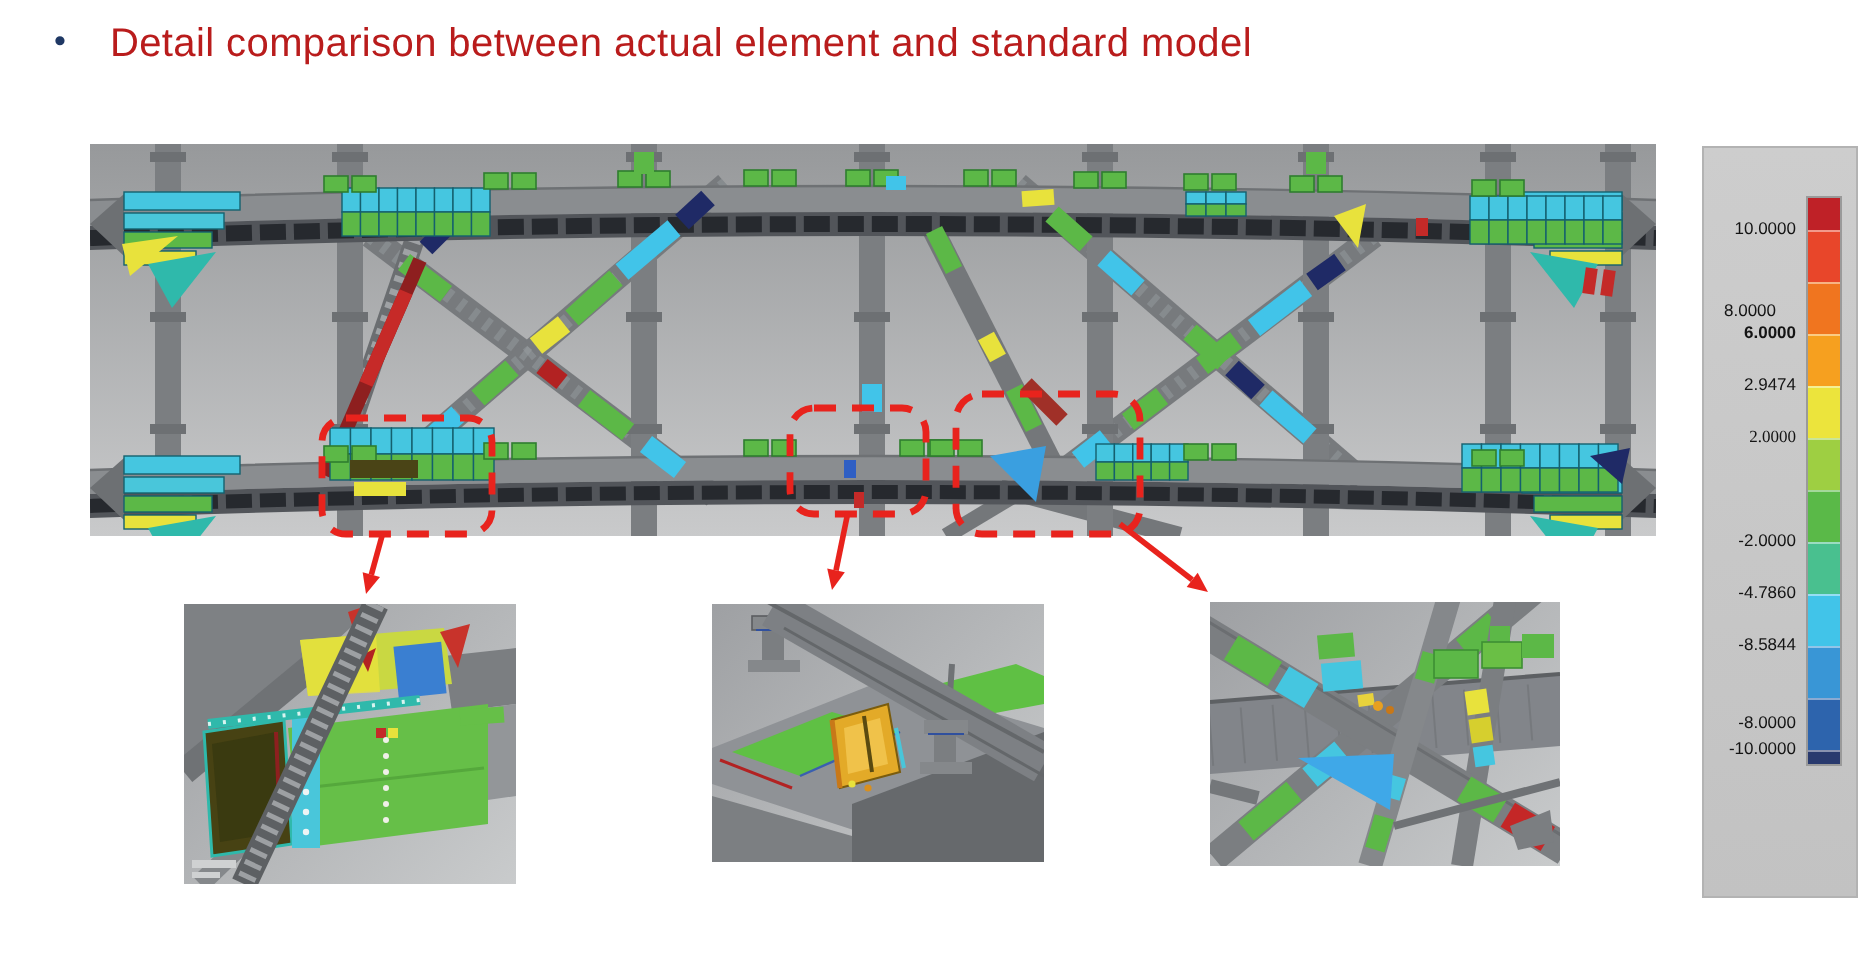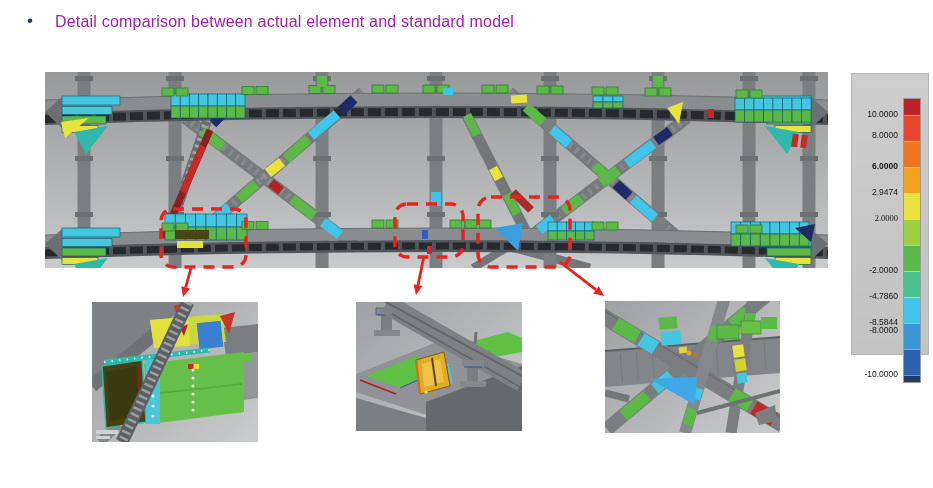--- a/index.html
+++ b/index.html
@@ -1,26 +1,26 @@
 <!DOCTYPE html>
 <html><head>
 <meta charset="utf-8">
 <style>
   html,body{margin:0;padding:0;}
   body{width:933px;height:488px;background:#ffffff;position:relative;overflow:hidden;
        font-family:"Liberation Sans",sans-serif;}
   .title-row{position:absolute;left:27px;top:9px;display:flex;align-items:flex-start;}
   .bullet{color:#1f3864;font-size:17px;line-height:24px;margin-right:22px;}
-  .title-text{color:#a21caf;font-size:16px;line-height:26px;letter-spacing:0.2px;}
+  .title-text{color:#b91c1c;font-size:20px;line-height:26px;letter-spacing:0.2px;}
   .main-view{position:absolute;left:45px;top:72px;width:783px;height:196px;
              background:linear-gradient(#97999b,#c9cacb);}
   .main-view svg{position:absolute;left:0;top:0;}
   .detail{position:absolute;background:linear-gradient(135deg,#9ea0a3,#c9cbcc);}
   .detail svg{position:absolute;left:0;top:0;}
-  .legend{position:absolute;left:851px;top:73px;width:78px;height:282px;
+  .legend{position:absolute;left:851px;top:73px;width:78px;height:376px;
           background:linear-gradient(#cdcdcd,#c2c2c2);border:1px solid #b3b3b3;box-sizing:border-box;}
   .legend-bar{position:absolute;left:51px;top:24px;width:16px;border:1px solid #9a9a9a;box-sizing:content-box;}
   .legend-band{width:16px;}
   .legend-band + .legend-band{border-top:1px solid rgba(255,255,255,.45);box-sizing:border-box;}
   .legend-label{position:absolute;left:0;width:46px;text-align:right;font-size:8.5px;color:#141414;}
   .overlay{position:absolute;left:0;top:0;pointer-events:none;}
 </style>
 </head>
 <body>
 
@@ -458,28 +458,28 @@
       <div class="legend-band" style="height: 26px; background: rgb(236, 228, 60);"></div>
       <div class="legend-band" style="height: 26px; background: rgb(158, 207, 66);"></div>
       <div class="legend-band" style="height: 26px; background: rgb(90, 185, 72);"></div>
       <div class="legend-band" style="height: 26px; background: rgb(73, 192, 143);"></div>
       <div class="legend-band" style="height: 26px; background: rgb(65, 196, 233);"></div>
       <div class="legend-band" style="height: 26px; background: rgb(57, 150, 214);"></div>
       <div class="legend-band" style="height: 26px; background: rgb(45, 100, 173);"></div>
       <div class="legend-band" style="height: 7px; background: rgb(41, 58, 110);"></div>
     </div>
 <div class="legend-label" style="top: 34.6px;">10.0000</div>
-    <div class="legend-label" style="top: 56px;">8.0000</div>
+    <div class="legend-label" style="top: 76px; text-align: center;">8.0000</div>
     <div class="legend-label" style="top: 86.6px; font-weight: bold;">6.0000</div>
     <div class="legend-label" style="top: 112.6px;">2.9474</div>
     <div class="legend-label" style="top: 138.6px; font-family: Liberation Serif, serif;">2.0000</div>
     <div class="legend-label" style="top: 190.6px;">-2.0000</div>
     <div class="legend-label" style="top: 216.6px;">-4.7860</div>
     <div class="legend-label" style="top: 242.6px;">-8.5844</div>
-    <div class="legend-label" style="top: 251px;">-8.0000</div>
+    <div class="legend-label" style="top: 282px;">-8.0000</div>
     <div class="legend-label" style="top: 294.6px; text-align: right;">-10.0000</div>
   </div>
 
 <svg class="overlay" id="annot-svg" width="933" height="488" viewBox="0 0 933 488">
     <rect x="161" y="209" width="85" height="58" rx="12" fill="none" stroke="#e8231d" stroke-width="3.4" stroke-dasharray="11 8"></rect>
     <rect x="395" y="204" width="68" height="53" rx="12" fill="none" stroke="#e8231d" stroke-width="3.4" stroke-dasharray="11 8"></rect>
     <rect x="478" y="197" width="92" height="70" rx="13" fill="none" stroke="#e8231d" stroke-width="3.4" stroke-dasharray="11 8"></rect>
     <line x1="191" y1="268" x2="185.65928998125813" y2="287.3600738179393" stroke="#e8231d" stroke-width="2.8"></line>
     <polygon points="183,297 181.3213231993308,286.1633933263731 189.99725676318545,288.55675430950544" fill="#e8231d"></polygon>
     <line x1="424" y1="256" x2="418.0094414372133" y2="285.2039729935851" stroke="#e8231d" stroke-width="2.8"></line>

